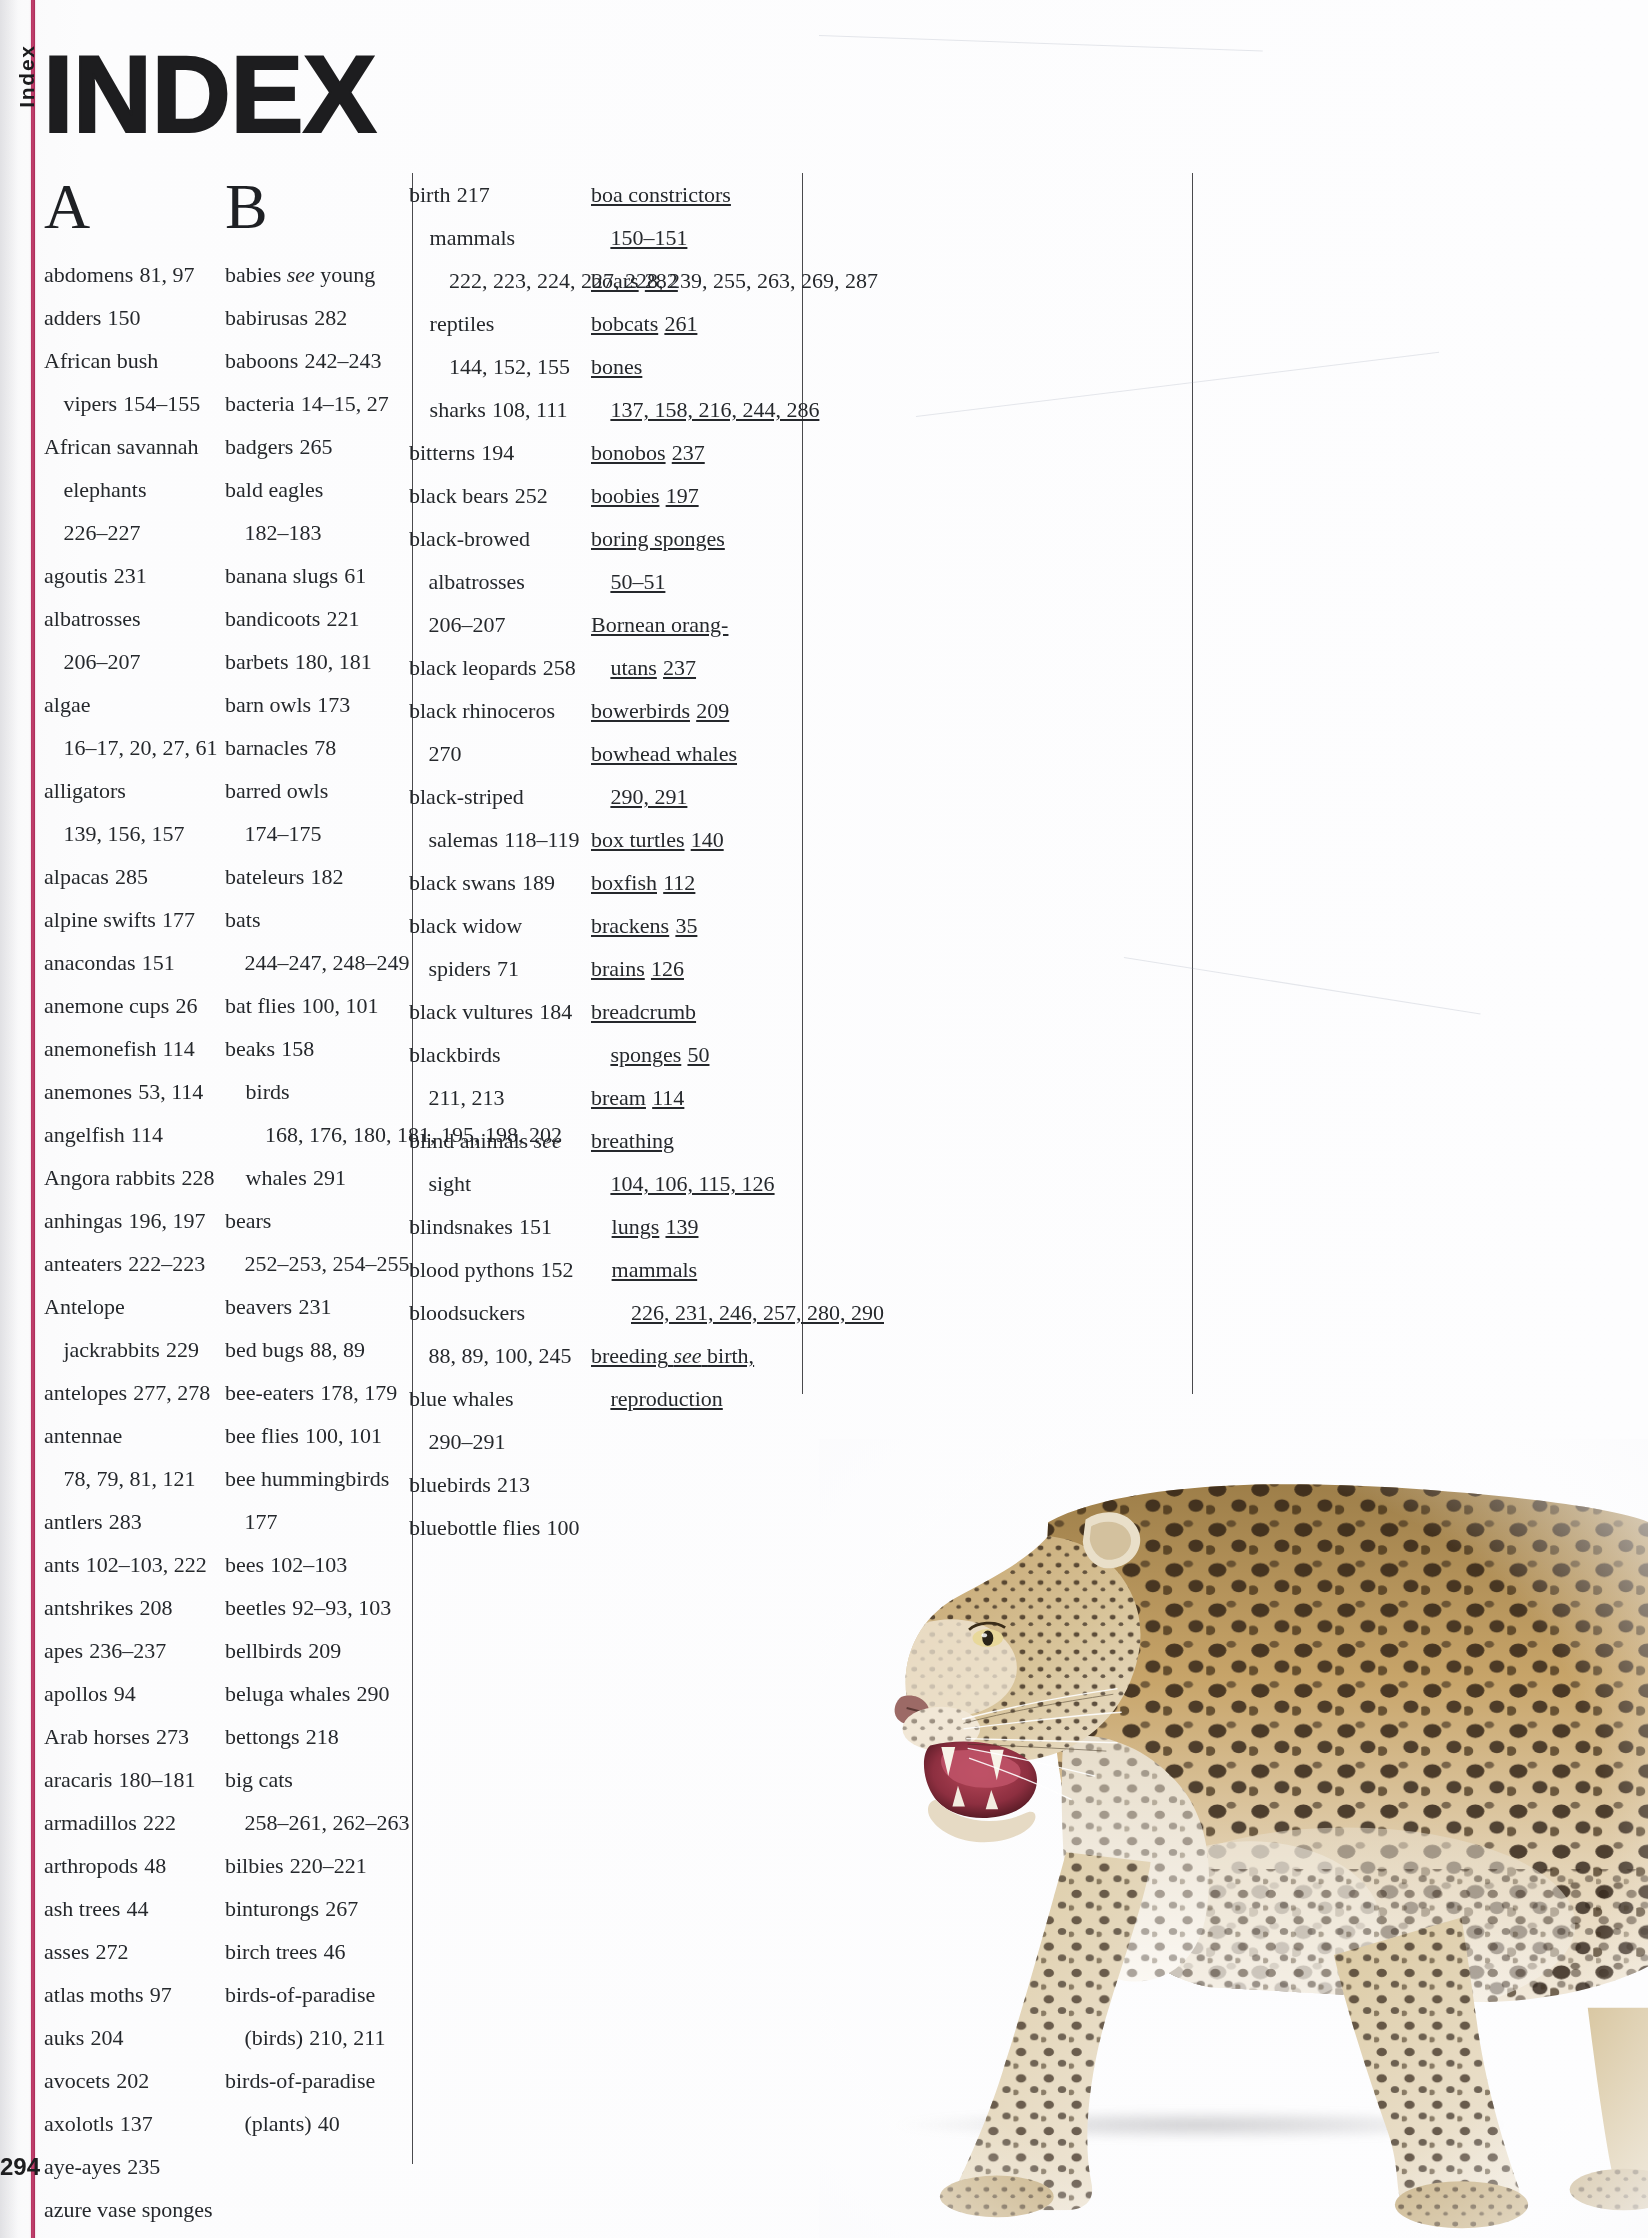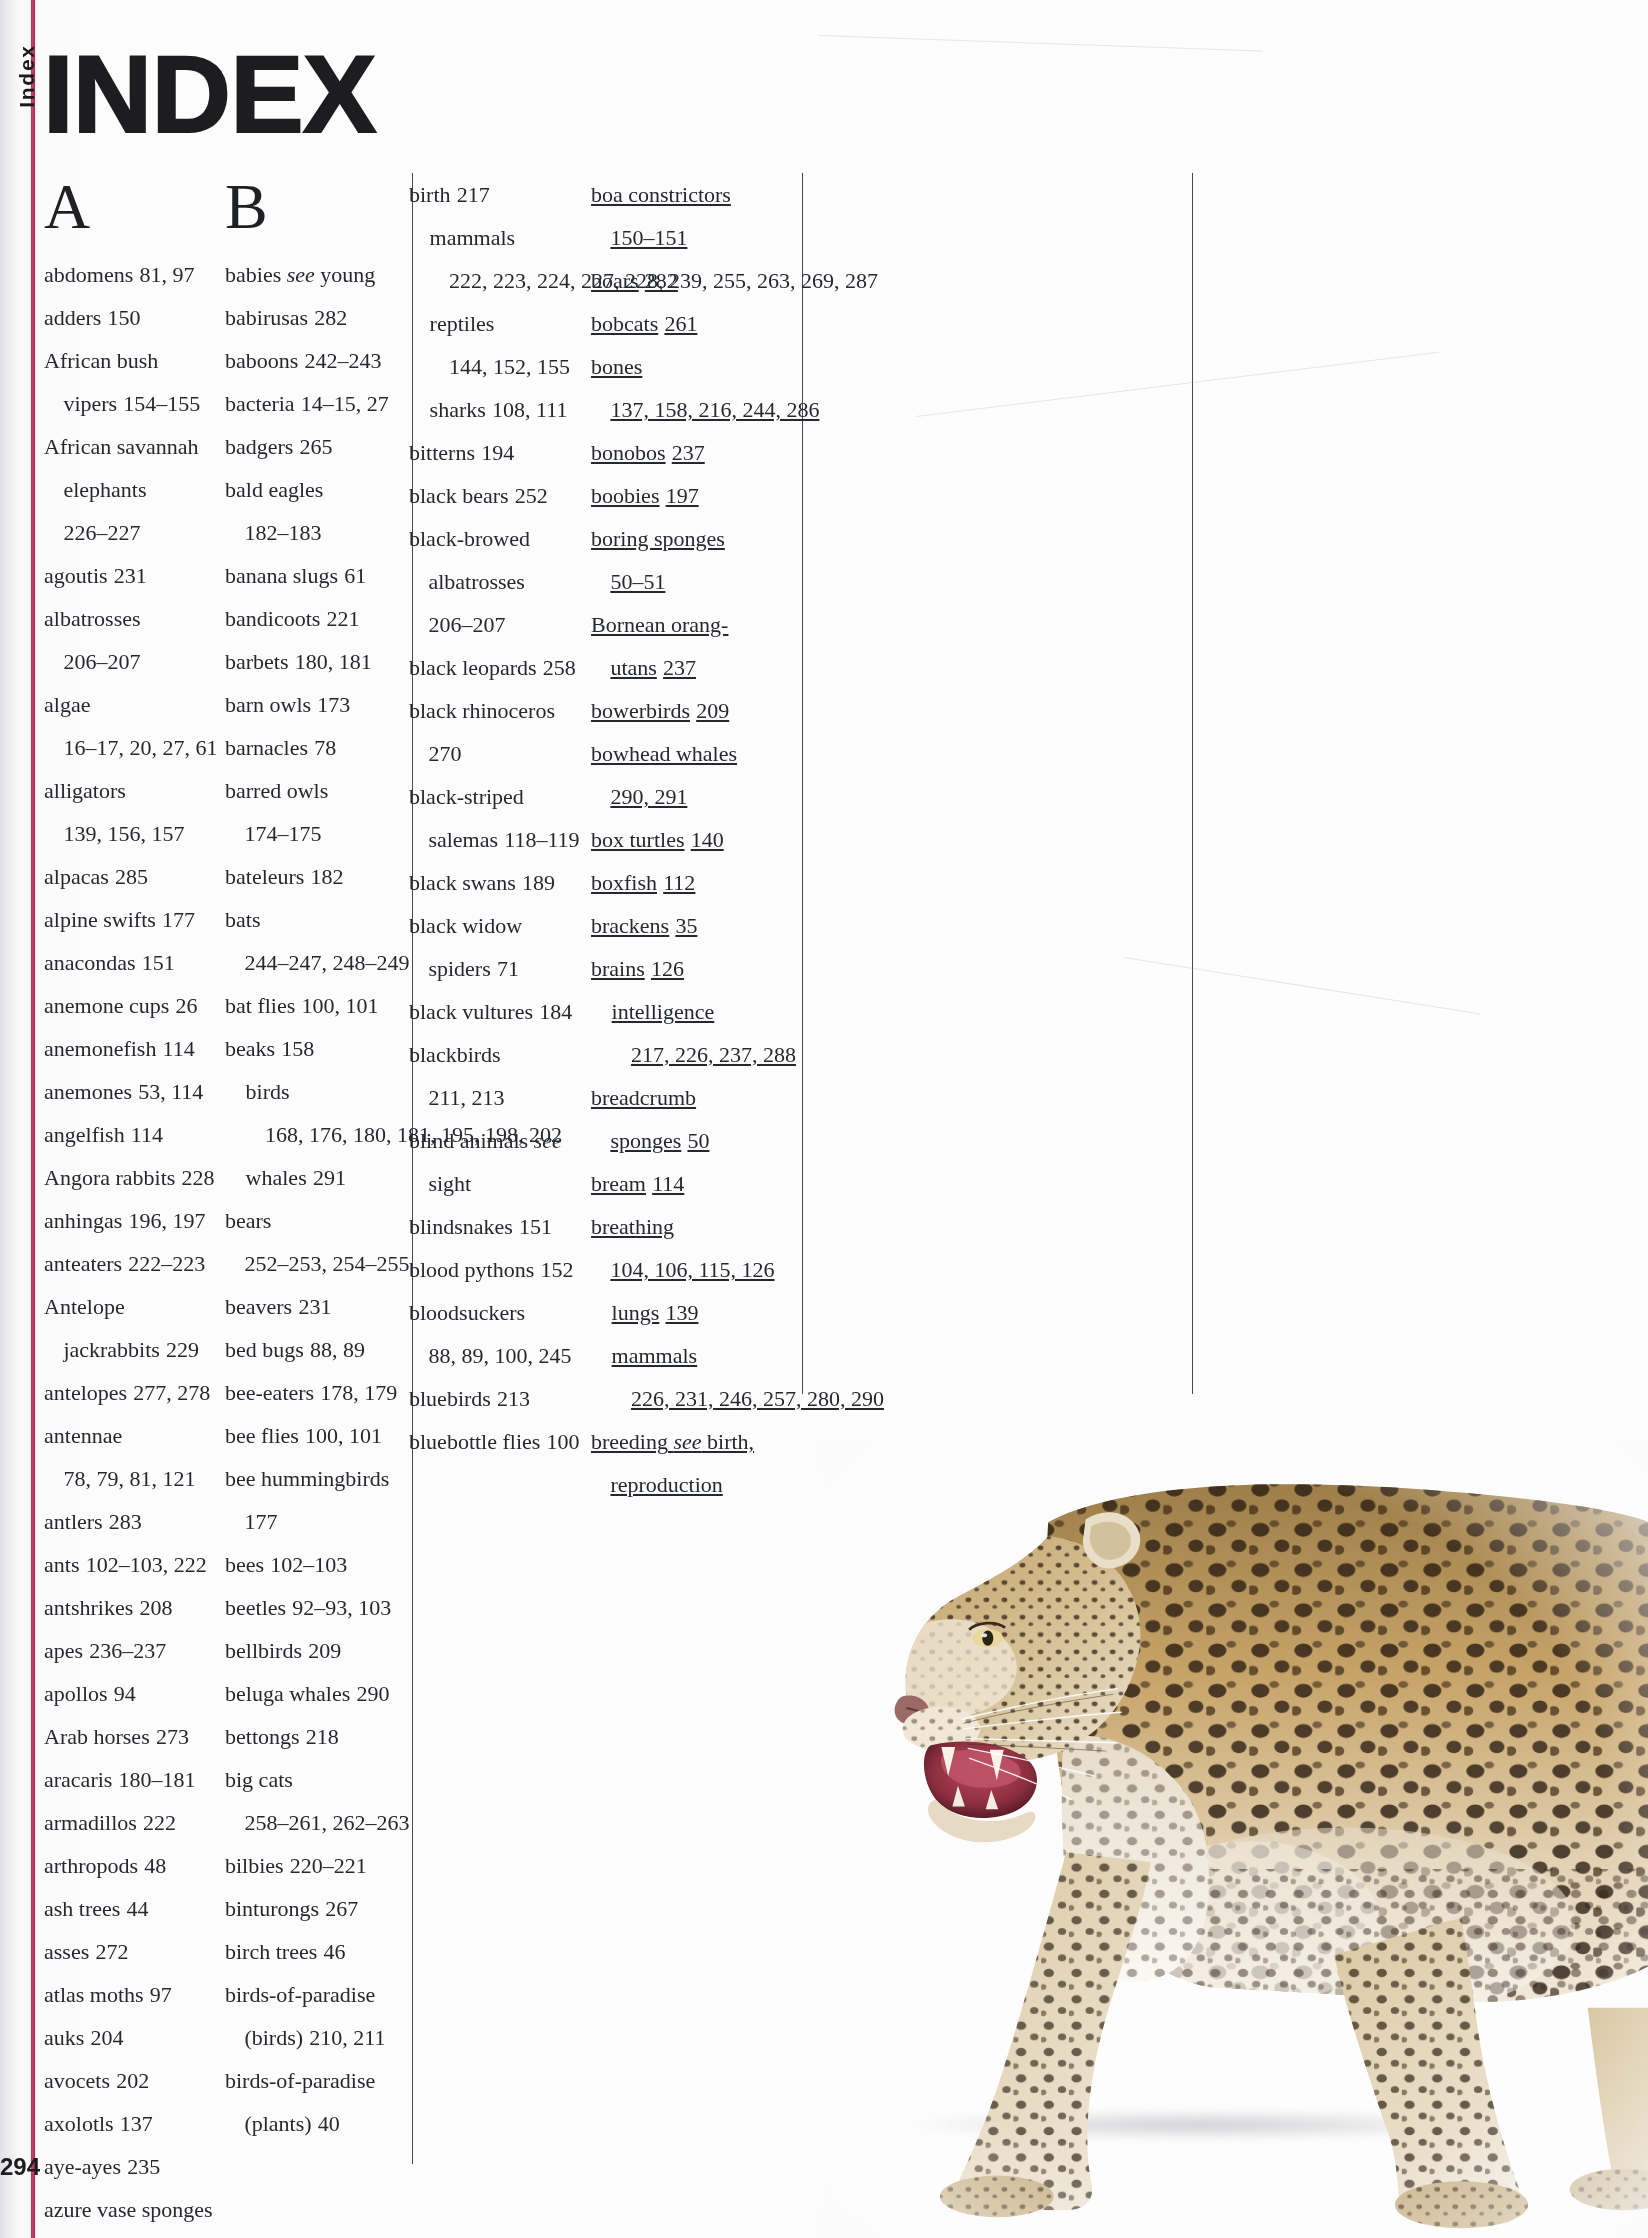--- a/index.html
+++ b/index.html
@@ -224,39 +224,39 @@
     <div class="entry"><span>black rhinoceros</span><span class="gap"></span><span class="nums">270</span></div>
     <div class="entry"><span>black-striped salemas</span><span class="gap"></span><span class="nums">118–119</span></div>
     <div class="entry"><span>black swans</span><span class="gap"></span><span class="nums">189</span></div>
     <div class="entry"><span>black widow spiders</span><span class="gap"></span><span class="nums">71</span></div>
     <div class="entry"><span>black vultures</span><span class="gap"></span><span class="nums">184</span></div>
     <div class="entry"><span>blackbirds</span><span class="gap"></span><span class="nums">211, 213</span></div>
     <div class="entry"><span>blind animals</span> <i>see</i> <span>sight</span></div>
     <div class="entry"><span>blindsnakes</span><span class="gap"></span><span class="nums">151</span></div>
     <div class="entry"><span>blood pythons</span><span class="gap"></span><span class="nums">152</span></div>
     <div class="entry"><span>bloodsuckers</span><span class="gap"></span><span class="nums">88, 89, 100, 245</span></div>
+    <div class="entry"><span>blue whales</span><span class="gap"></span><span class="nums">290–291</span></div>
     <div class="entry"><span>bluebirds</span><span class="gap"></span><span class="nums">213</span></div>
     <div class="entry"><span>bluebottle flies</span><span class="gap"></span><span class="nums">100</span></div>
   </div>
 <div class="col" id="col4">
     <div class="entry"><span>boa constrictors</span><span class="gap"></span><span class="nums">150–151</span></div>
     <div class="entry"><span>boars</span><span class="gap"></span><span class="nums">282</span></div>
     <div class="entry"><span>bobcats</span><span class="gap"></span><span class="nums">261</span></div>
     <div class="entry"><span>bones</span><span class="gap"></span><span class="nums">137, 158, 216, 244, 286</span></div>
     <div class="entry"><span>bonobos</span><span class="gap"></span><span class="nums">237</span></div>
     <div class="entry"><span>boobies</span><span class="gap"></span><span class="nums">197</span></div>
     <div class="entry"><span>boring sponges</span><span class="gap"></span><span class="nums">50–51</span></div>
     <div class="entry"><span>Bornean orang-utans</span><span class="gap"></span><span class="nums">237</span></div>
     <div class="entry"><span>bowerbirds</span><span class="gap"></span><span class="nums">209</span></div>
     <div class="entry"><span>bowhead whales</span><span class="gap"></span><span class="nums">290, 291</span></div>
     <div class="entry"><span>box turtles</span><span class="gap"></span><span class="nums">140</span></div>
     <div class="entry"><span>boxfish</span><span class="gap"></span><span class="nums">112</span></div>
     <div class="entry"><span>brackens</span><span class="gap"></span><span class="nums">35</span></div>
     <div class="entry"><span>brains</span><span class="gap"></span><span class="nums">126</span></div>
-    <div class="entry sub"><span>intelligence</span><span class="gap"></span><span class="nums">217, 226, 237, 288</span></div>
     <div class="entry"><span>breadcrumb sponges</span><span class="gap"></span><span class="nums">50</span></div>
     <div class="entry"><span>bream</span><span class="gap"></span><span class="nums">114</span></div>
     <div class="entry"><span>breathing</span><span class="gap"></span><span class="nums">104, 106, 115, 126</span></div>
     <div class="entry sub"><span>lungs</span><span class="gap"></span><span class="nums">139</span></div>
     <div class="entry sub"><span>mammals</span><span class="gap"></span><span class="nums">226, 231, 246, 257, 280, 290</span></div>
     <div class="entry"><span>breeding</span> <i>see</i> <span>birth, reproduction</span></div>
   </div>
 
 <div id="pageno">294</div>
 

